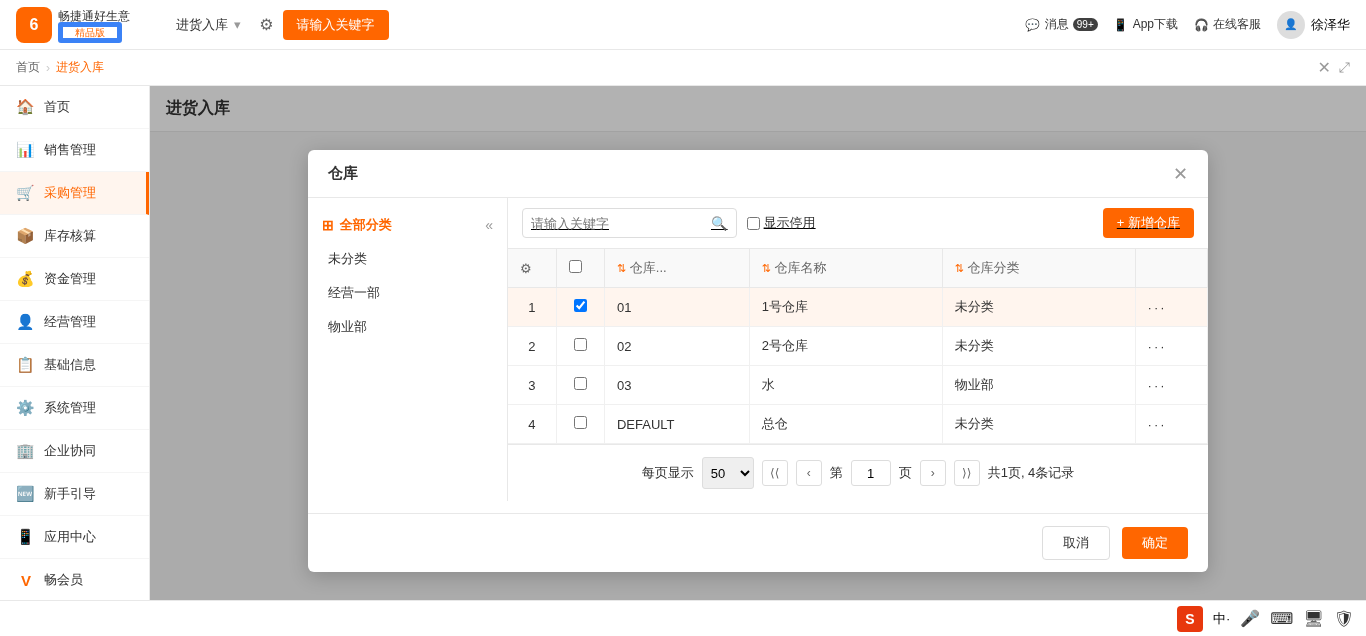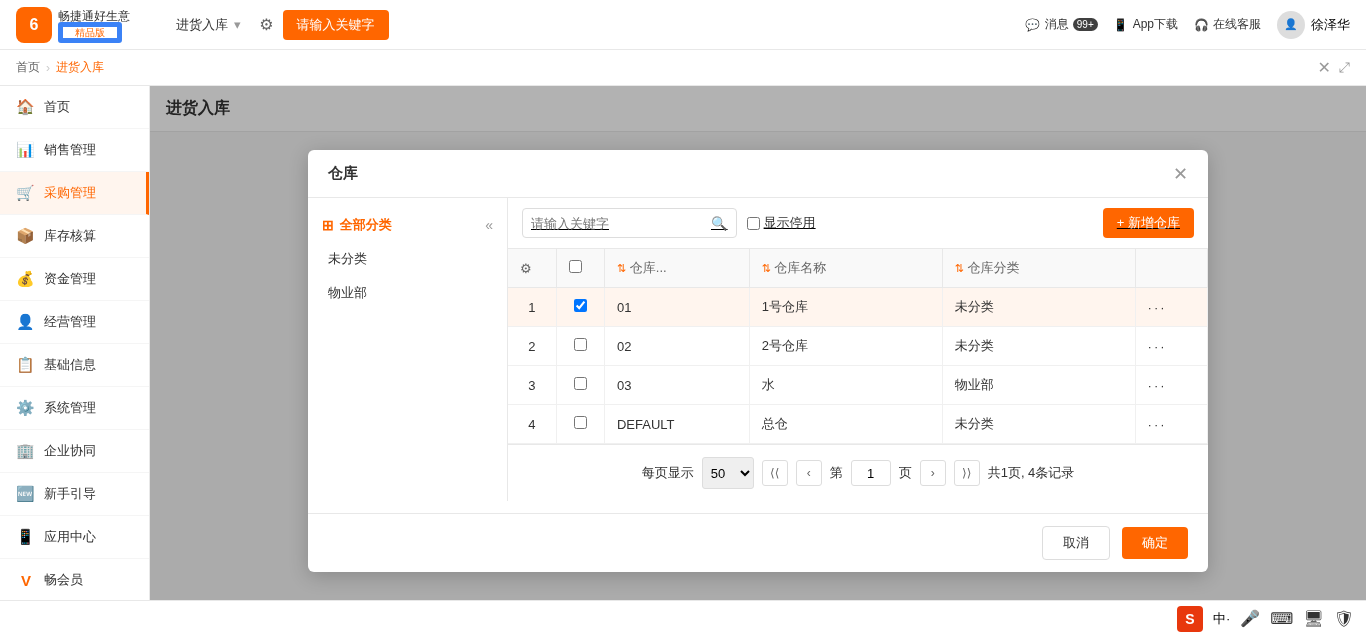--- a/index.html
+++ b/index.html
@@ -178,21 +178,21 @@
     }
     .data-table td {
       padding: 10px 12px; font-size: 13px; color: #333;
       border-bottom: 1px solid #f0f0f0; border-right: 1px solid #f0f0f0;
     }
     .data-table tr.row-highlighted td { background: #fff5ee; }
     .table-container { flex: 1; overflow-y: auto; }
     .th-gear { width: 40px; text-align: center; }
     .th-check { width: 40px; text-align: center; }
     .th-code { width: 120px; }
-    .th-name { width: 160px; font-family: Liberation Serif, serif; }
+    .th-name { width: 160px; }
     .th-category { width: 160px; }
     .th-action { width: 60px; }
     .sort-icon { color: #f60; font-size: 11px; }
 
     
     .pagination {
       padding: 12px 14px; display: flex; align-items: center; justify-content: center;
       gap: 8px; border-top: 1px solid #e8e8e8; font-size: 13px; color: #333;
     }
     .page-btn {
@@ -365,20 +365,21 @@
 
           <div class="category-panel">
             <div class="category-header">
               <div class="category-all">
                 <span class="grid-icon">⊞</span>
                 <span>全部分类</span>
               </div>
               <span class="collapse-btn">«</span>
             </div>
             <div class="category-item">未分类</div>
+            <div class="category-item">经营一部</div>
             <div class="category-item">物业部</div>
           </div>
 
           <div class="table-panel">
 
             <div class="table-toolbar">
               <div class="search-box">
                 <input class="search-input" type="text" placeholder="请输入关键字" style="">
                 <button class="search-btn">🔍</button>
               </div>

